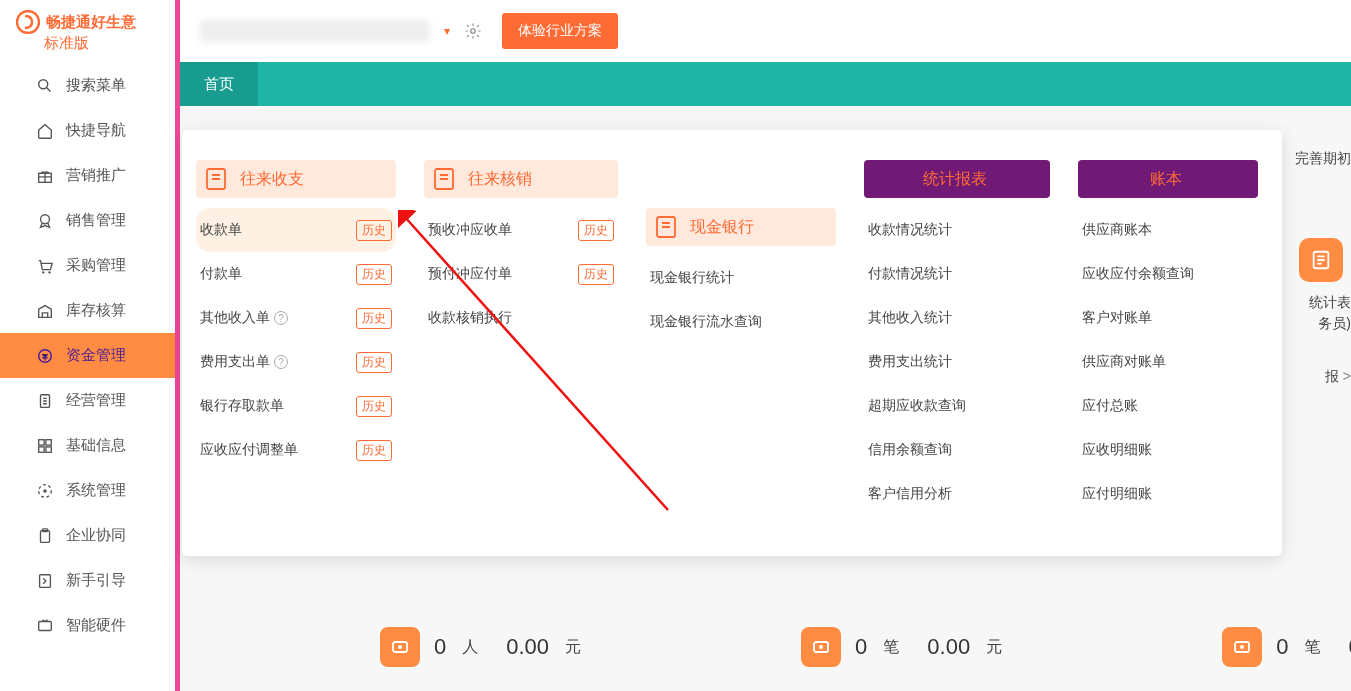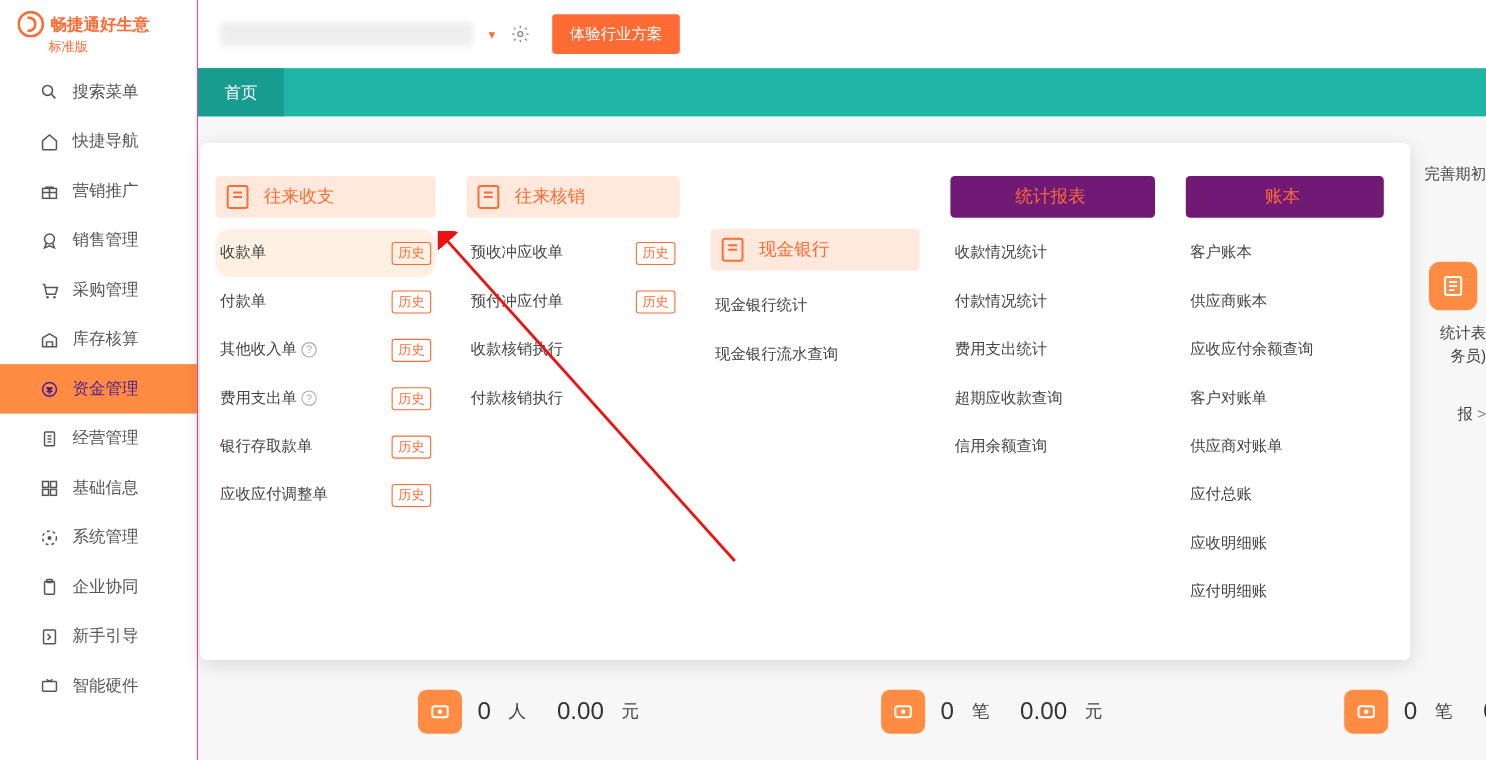--- a/index.html
+++ b/index.html
@@ -1,23 +1,23 @@
 <!DOCTYPE html>
 <html><head>
   <meta charset="utf-8">
   <style>
     * { margin:0; padding:0; box-sizing:border-box; font-family:"Microsoft YaHei","PingFang SC",sans-serif; }
     body { background:#f5f5f5; width:1351px; height:691px; overflow:hidden; position:relative; }
     .app { display:flex; height:100%; }
-    .sidebar { width:180px; background:#fff; height:100%; border-right:1px solid #ec4899; display:flex; flex-direction:column; }
+    .sidebar { width:180px; background:#fff; height:100%; border-right:5px solid #ec4899; display:flex; flex-direction:column; }
     .logo-wrap { padding:10px 16px 4px; }
     .logo { display:flex; align-items:center; gap:6px; }
     .logo-mark { width:24px; height:24px; }
     .logo-text { font-size:15px; font-weight:600; color:#ff6b35; }
-    .logo-sub { font-size:12px; color:#ff6b35; margin-left:28px; }
+    .logo-sub { font-size:15px; color:#ff6b35; margin-left:28px; }
     .nav { padding-top:6px; }
     .nav-item { display:flex; align-items:center; gap:12px; padding:13px 36px; color:#555; font-size:15px; cursor:pointer; }
     .nav-item.active { background:#ff8c42; color:#4c1d95; }
     .nav-icon { width:18px; height:18px; flex:0 0 18px; }
     .main { flex:1; display:flex; flex-direction:column; position:relative; }
     .topbar { height:62px; background:#fff; display:flex; align-items:center; padding:0 20px; gap:14px; }
     .org-name { width:230px; height:22px; background:#eee; border-radius:3px; filter:blur(3px); }
     .chev { color:#ff6b35; font-size:12px; }
     .gear { width:18px; height:18px; color:#888; }
     .trial-btn { background:#ff6b35; color:#fff; border:none; padding:9px 16px; font-size:14px; border-radius:3px; cursor:pointer; margin-left:6px; }
@@ -274,23 +274,20 @@
         <span class="txt">预收冲应收单</span>
         <span class="hist">历史</span>
       </div>
       <div class="row">
         <span class="txt">预付冲应付单</span>
         <span class="hist">历史</span>
       </div>
       <div class="row">
         <span class="txt">收款核销执行</span>
       </div>
-      <div class="row">
-        <span class="txt">付款核销执行</span>
-      </div>
     </div>
     <div class="col col3">
       <div class="col-head">
         <svg class="hicon" viewBox="0 0 28 28">
           <rect x="5" y="4" width="18" height="20" rx="2" fill="none" stroke="#ff6b35" stroke-width="1.8"></rect>
           <path d="M10 10h8M10 14h8" stroke="#ff6b35" stroke-width="1.8"></path>
         </svg>
         <span class="htxt">现金银行</span>
       </div>
       <div class="row">
@@ -304,35 +301,38 @@
       <div class="col-head plain">
         <span class="htxt">统计报表</span>
       </div>
       <div class="row">
         <span class="txt">收款情况统计</span>
       </div>
       <div class="row">
         <span class="txt">付款情况统计</span>
       </div>
       <div class="row">
+        <span class="txt">其他收入统计</span>
+      </div>
+      <div class="row">
         <span class="txt">费用支出统计</span>
       </div>
       <div class="row">
         <span class="txt">超期应收款查询</span>
       </div>
       <div class="row">
         <span class="txt">信用余额查询</span>
+      </div>
+      <div class="row">
+        <span class="txt">客户信用分析</span>
       </div>
     </div>
     <div class="col col5">
       <div class="col-head plain">
         <span class="htxt">账本</span>
-      </div>
-      <div class="row">
-        <span class="txt">客户账本</span>
       </div>
       <div class="row">
         <span class="txt">供应商账本</span>
       </div>
       <div class="row">
         <span class="txt">应收应付余额查询</span>
       </div>
       <div class="row">
         <span class="txt">客户对账单</span>
       </div>

